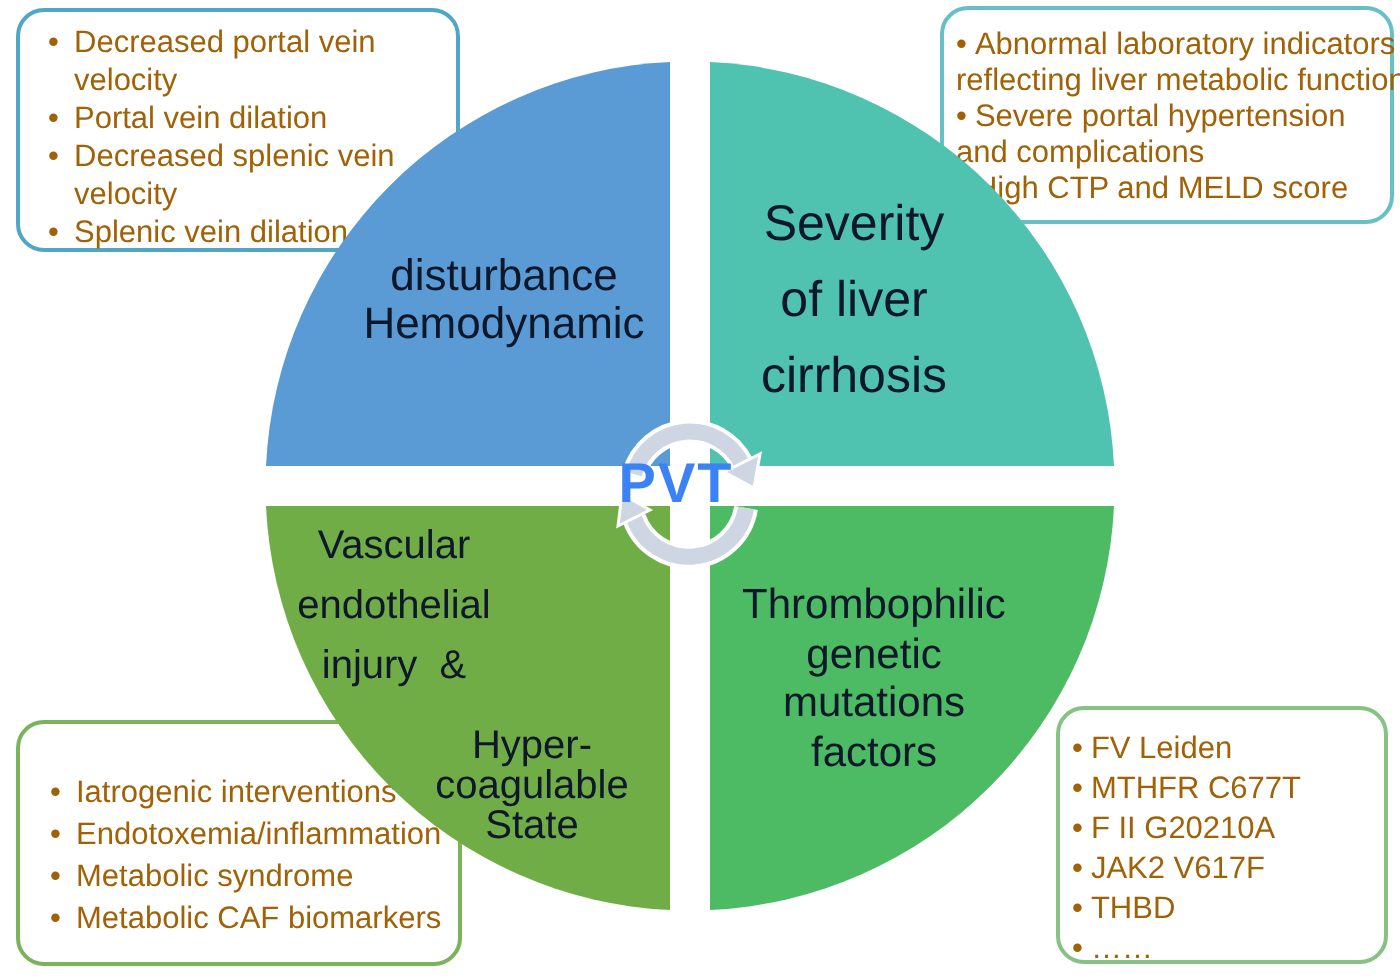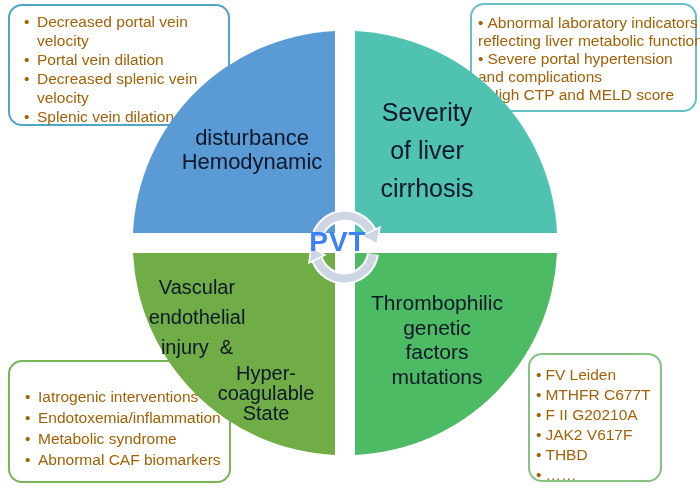--- a/index.html
+++ b/index.html
@@ -14,28 +14,28 @@
     font-size:15.5px;z-index:1;
   }
   .box .ln{white-space:nowrap;}
   .box-l .ln{padding-left:13px;}
   .box-l .bu{display:inline-block;width:13px;margin-left:-13px;}
   .box-r{text-align:left;}
   .box-r .bu{margin-right:4px;}
   .box-tl{left:8px;top:4px;width:222px;height:122px;padding:6px 10px 0 14px;line-height:19px;}
   .box-tr{left:470px;top:3px;width:227px;height:109px;padding:9px 12px 0 6px;line-height:18px;}
   .box-bl{left:8px;top:360px;width:223px;height:123px;padding:24px 8px 0 15px;line-height:21px;}
-  .box-br{left:528px;top:353px;width:134px;height:129px;padding:10px 17px 0 6px;line-height:20px;}
+  .box-br{left:528px;top:353px;width:166px;height:129px;padding:10px 17px 0 6px;line-height:20px;}
   
   .diagram-svg{position:absolute;left:0;top:0;z-index:2;}
   
   .qlabel{position:absolute;z-index:3;text-align:center;color:#0f172a;}
   .lbl-hemo   {left:157px;top:126px;width:190px;font-size:22px;line-height:24px;}
   .lbl-sev    {left:356px;top:93px; width:142px;font-size:25px;line-height:38px;}
-  .lbl-vasc-a {left:128px;top:272px;width:138px;font-size:20px;line-height:30px;}
+  .lbl-vasc-a {left:128px;top:258px;width:138px;font-size:20px;line-height:30px;}
   .lbl-vasc-b {left:196px;top:353px;width:140px;font-size:20px;line-height:20px;margin-top:10px;}
   .lbl-thromb {left:352px;top:291px;width:170px;font-size:21px;line-height:24.5px;}
   
   .pvt{
     position:absolute;left:296px;top:227px;width:84px;z-index:4;
     text-align:center;font-size:28px;font-weight:bold;color:#3b82f6;
     letter-spacing:1px;line-height:30px;
   }
 </style>
 </head>
@@ -57,21 +57,21 @@
     <div class="ln"><span>reflecting liver metabolic function</span></div>
     <div class="ln"><span class="bu">•</span><span>Severe portal hypertension</span></div>
     <div class="ln"><span>and complications</span></div>
     <div class="ln"><span class="bu">•</span><span>High CTP and MELD score</span></div>
   </div>
 
   <div class="box box-l box-bl" style="border-color: rgb(121, 180, 90);">
     <div class="ln"><span class="bu">•</span><span>Iatrogenic interventions</span></div>
     <div class="ln"><span class="bu">•</span><span>Endotoxemia/inflammation</span></div>
     <div class="ln"><span class="bu">•</span><span>Metabolic syndrome</span></div>
-    <div class="ln"><span class="bu">•</span><span>Abnormal CAF biomarkers</span></div>
+    <div class="ln"><span class="bu">•</span><span>Metabolic CAF biomarkers</span></div>
   </div>
 
   <div class="box box-r box-br" style="border-color: rgb(133, 194, 131);">
     <div class="ln"><span class="bu">•</span><span>FV Leiden</span></div>
     <div class="ln"><span class="bu">•</span><span>MTHFR C677T</span></div>
     <div class="ln"><span class="bu">•</span><span>F II G20210A</span></div>
     <div class="ln"><span class="bu">•</span><span>JAK2 V617F</span></div>
     <div class="ln"><span class="bu">•</span><span>THBD</span></div>
     <div class="ln"><span class="bu">•</span><span>……</span></div>
   </div>
@@ -111,19 +111,19 @@
 
   <div class="qlabel lbl-vasc-b">
     <div>Hyper-</div>
     <div>coagulable</div>
     <div>State</div>
   </div>
 
   <div class="qlabel lbl-thromb">
     <div>Thrombophilic</div>
     <div>genetic</div>
+    <div>mutations</div>
     <div>factors</div>
-    <div>mutations</div>
   </div>
 
   <div class="pvt">PVT</div>
 
 </div>
 
 </body></html>

